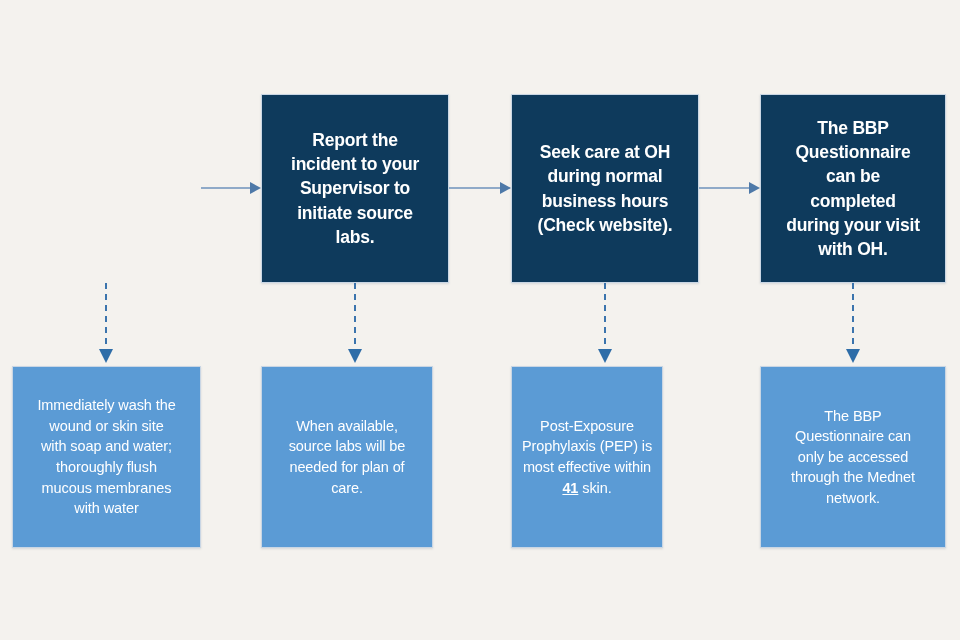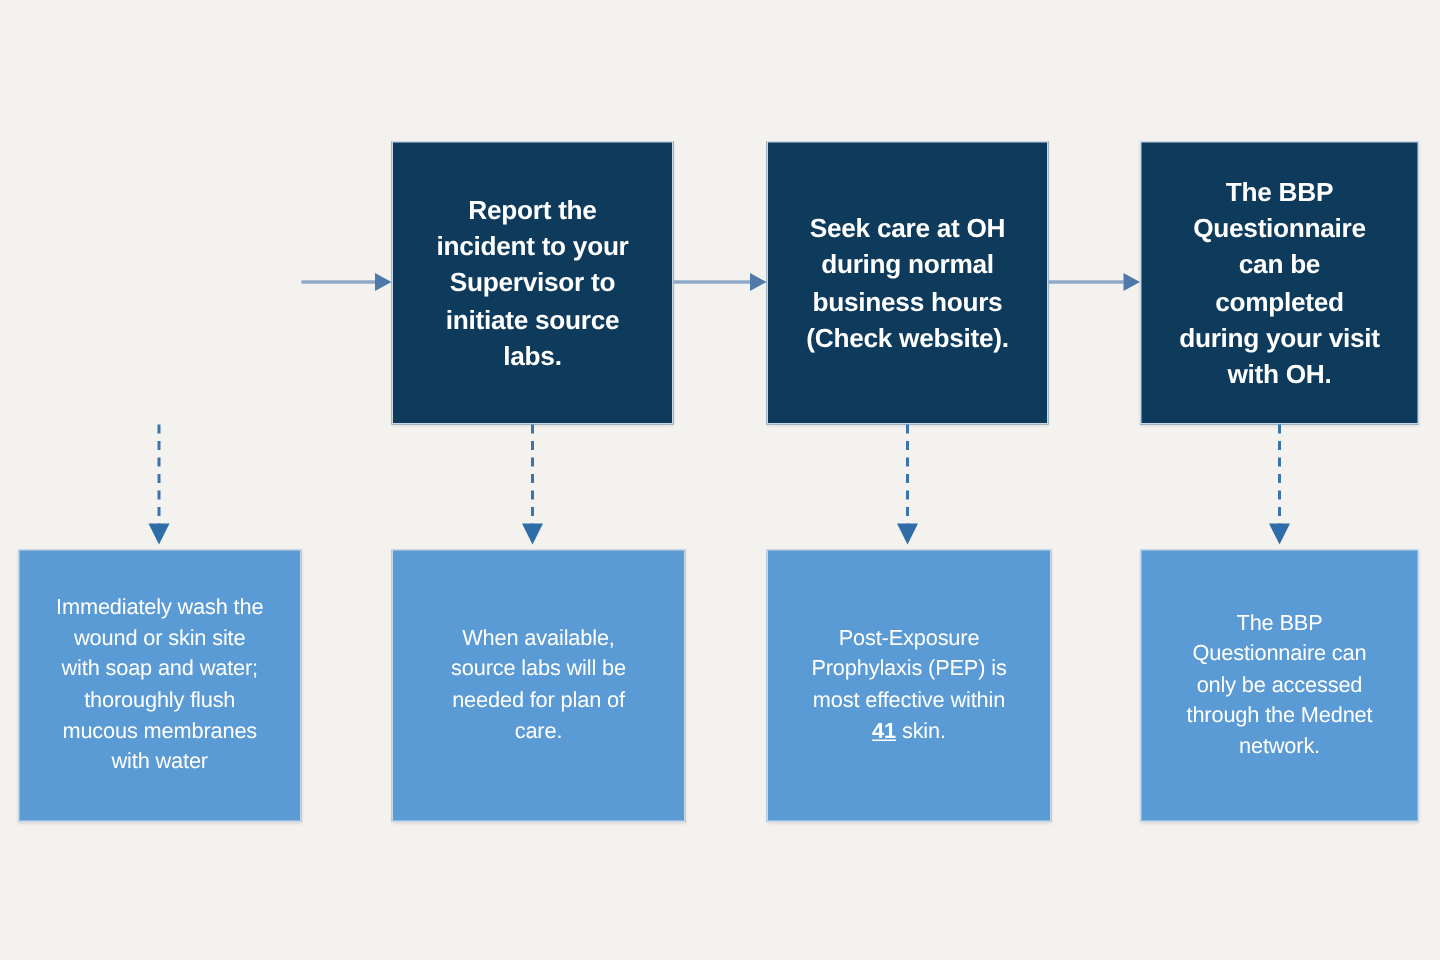--- a/index.html
+++ b/index.html
@@ -152,28 +152,28 @@
 
   <div class="node note" style="left:12px; top:366px; width:189px; height:182px;">
     <span class="node-text">Immediately wash the
 wound or skin site
 with soap and water;
 thoroughly flush
 mucous membranes
 with water</span>
   </div>
 
-  <div class="node note" style="left:261px; top:366px; width:196px; height:182px;">
+  <div class="node note" style="left:261px; top:366px; width:172px; height:182px;">
     <span class="node-text">When available,
 source labs will be
 needed for plan of
 care.</span>
   </div>
 
-  <div class="node note" style="left:511px; top:366px; width:190px; height:182px;">
+  <div class="node note" style="left:511px; top:366px; width:152px; height:182px;">
     <span class="node-text"><span>Post-Exposure
 Prophylaxis (PEP) is
 most effective within
 </span><span class="emph">41</span><span> skin.</span></span>
   </div>
 
   <div class="node note" style="left:760px; top:366px; width:186px; height:182px;">
     <span class="node-text">The BBP
 Questionnaire can
 only be accessed

